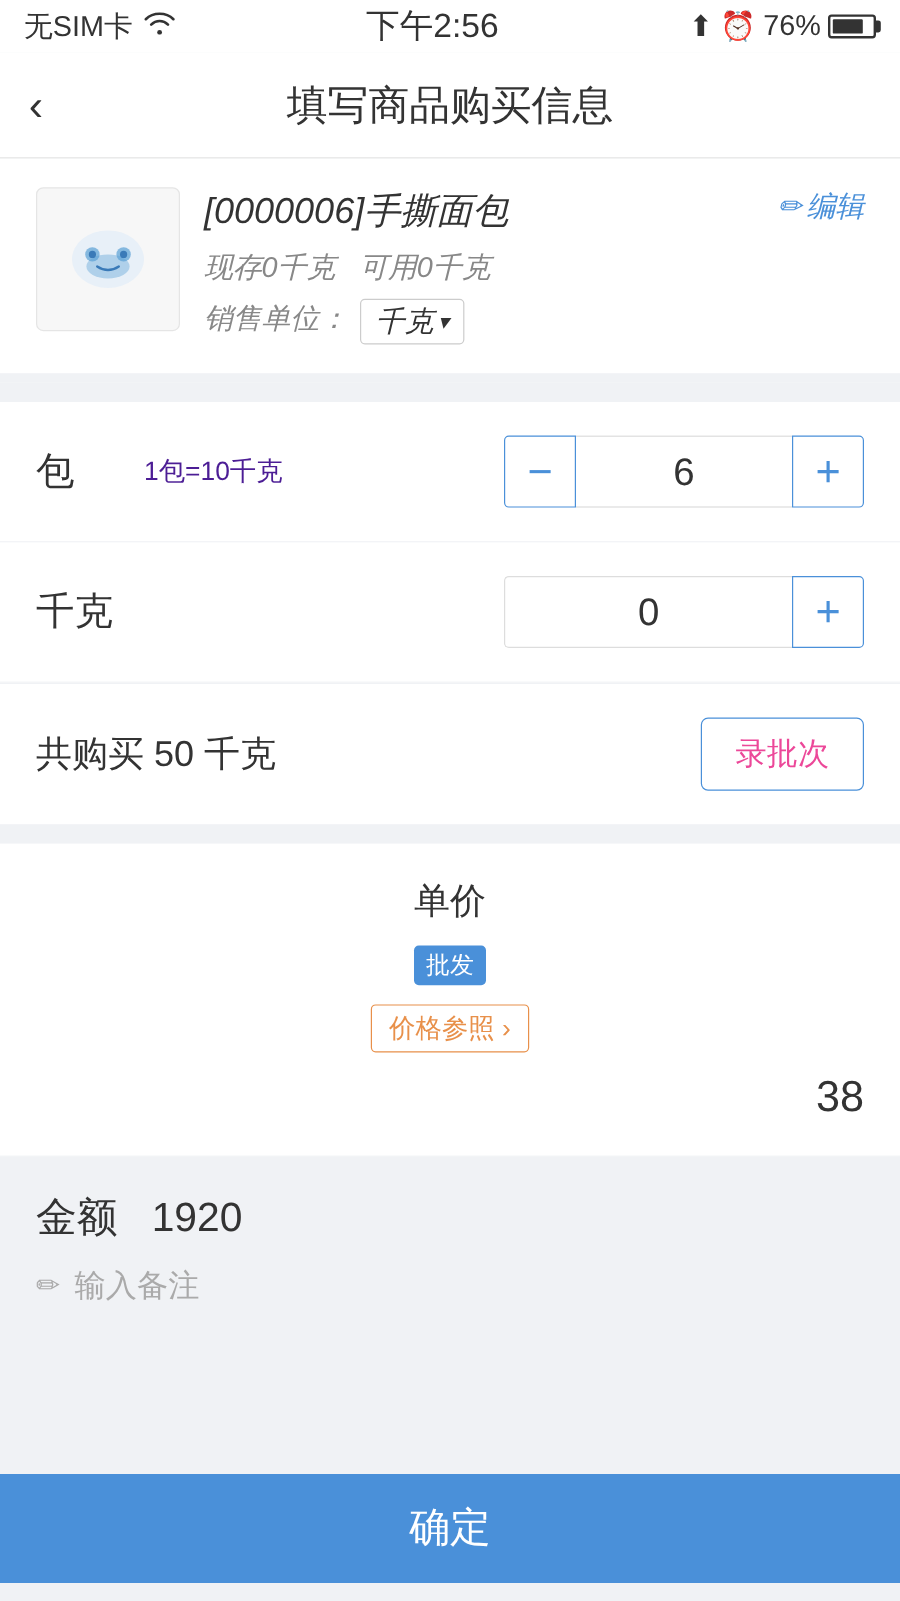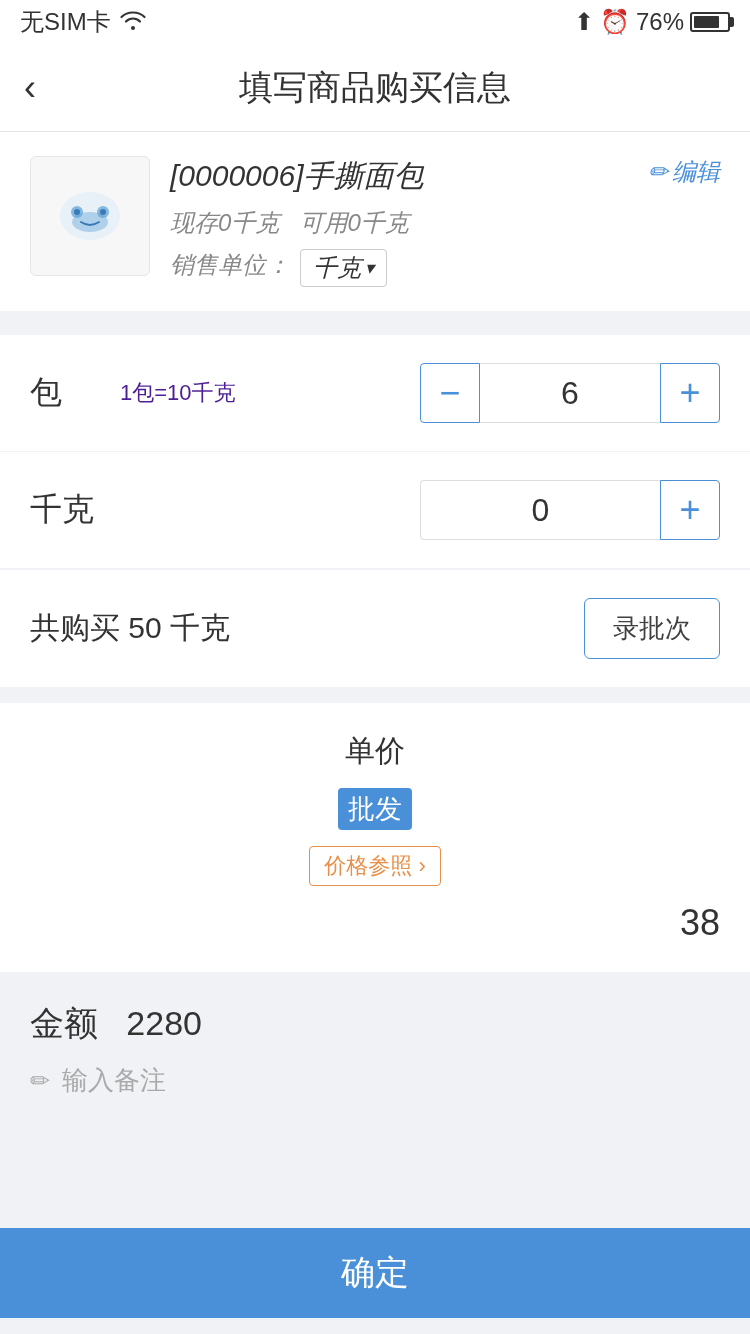--- a/index.html
+++ b/index.html
@@ -211,21 +211,21 @@
       padding: 28px 30px;
       background: #fff;
       border-top: 1px solid #f0f2f5;
     }
     .summary-text {
       font-size: 30px;
       color: #333;
     }
     .batch-btn {
       border: 1px solid #4a90d9;
-      color: #404040;
+      color: #ec4899;
       background: #fff;
       font-size: 26px;
       padding: 12px 28px;
       border-radius: 6px;
       cursor: pointer;
     }
 
     
     .section-sep {
       height: 16px;
@@ -244,21 +244,21 @@
       gap: 16px;
       flex-direction: column;
     }
     .price-label {
       font-size: 30px;
       color: #333;
     }
     .price-tag-badge {
       background: #4a90d9;
       color: #fff;
-      font-size: 27px;
+      font-size: 20px;
       padding: 3px 10px;
       border-radius: 4px;
     }
     .price-ref-btn {
       border: 1px solid #e8904a;
       color: #e8904a;
       background: #fff;
       font-size: 22px;
       padding: 4px 14px;
       border-radius: 4px;
@@ -338,20 +338,21 @@
   <div class="status-left">
     <span>无SIM卡</span>
     <span>
       <svg width="28" height="20" viewBox="0 0 28 20">
         <path d="M14 16a2 2 0 110 4 2 2 0 010-4z" fill="#333"></path>
         <path d="M7 11.5C9 9.5 11.3 8.5 14 8.5s5 1 7 3" stroke="#333" stroke-width="2.2" fill="none" stroke-linecap="round"></path>
         <path d="M2.5 7C5.5 4 9.5 2.5 14 2.5s8.5 1.5 11.5 4.5" stroke="#333" stroke-width="2.2" fill="none" stroke-linecap="round"></path>
       </svg>
     </span>
   </div>
+  <div class="status-center">下午2:56</div>
   <div class="status-right">
     <span>⬆</span>
     <span>⏰</span>
     <span>76%</span>
     <div class="battery-icon">
       <div class="battery-fill"></div>
     </div>
   </div>
 </div>
 
@@ -427,21 +428,21 @@
     <span class="price-tag-badge">批发</span>
     <button class="price-ref-btn">价格参照 ›</button>
     <span class="price-value">38</span>
   </div>
 </div>
 
 <div class="amount-section">
   <div class="amount-row">
     <span>金额</span>
     <span>&nbsp;</span>
-    <span>2280</span>
+    <span>1920</span>
   </div>
   <div class="note-row">
     <span class="pencil-icon">✏</span>
     <span style="color:#aaa;">输入备注</span>
   </div>
 </div>
 
 <div class="empty-space"></div>
 
 <div class="confirm-bar">

